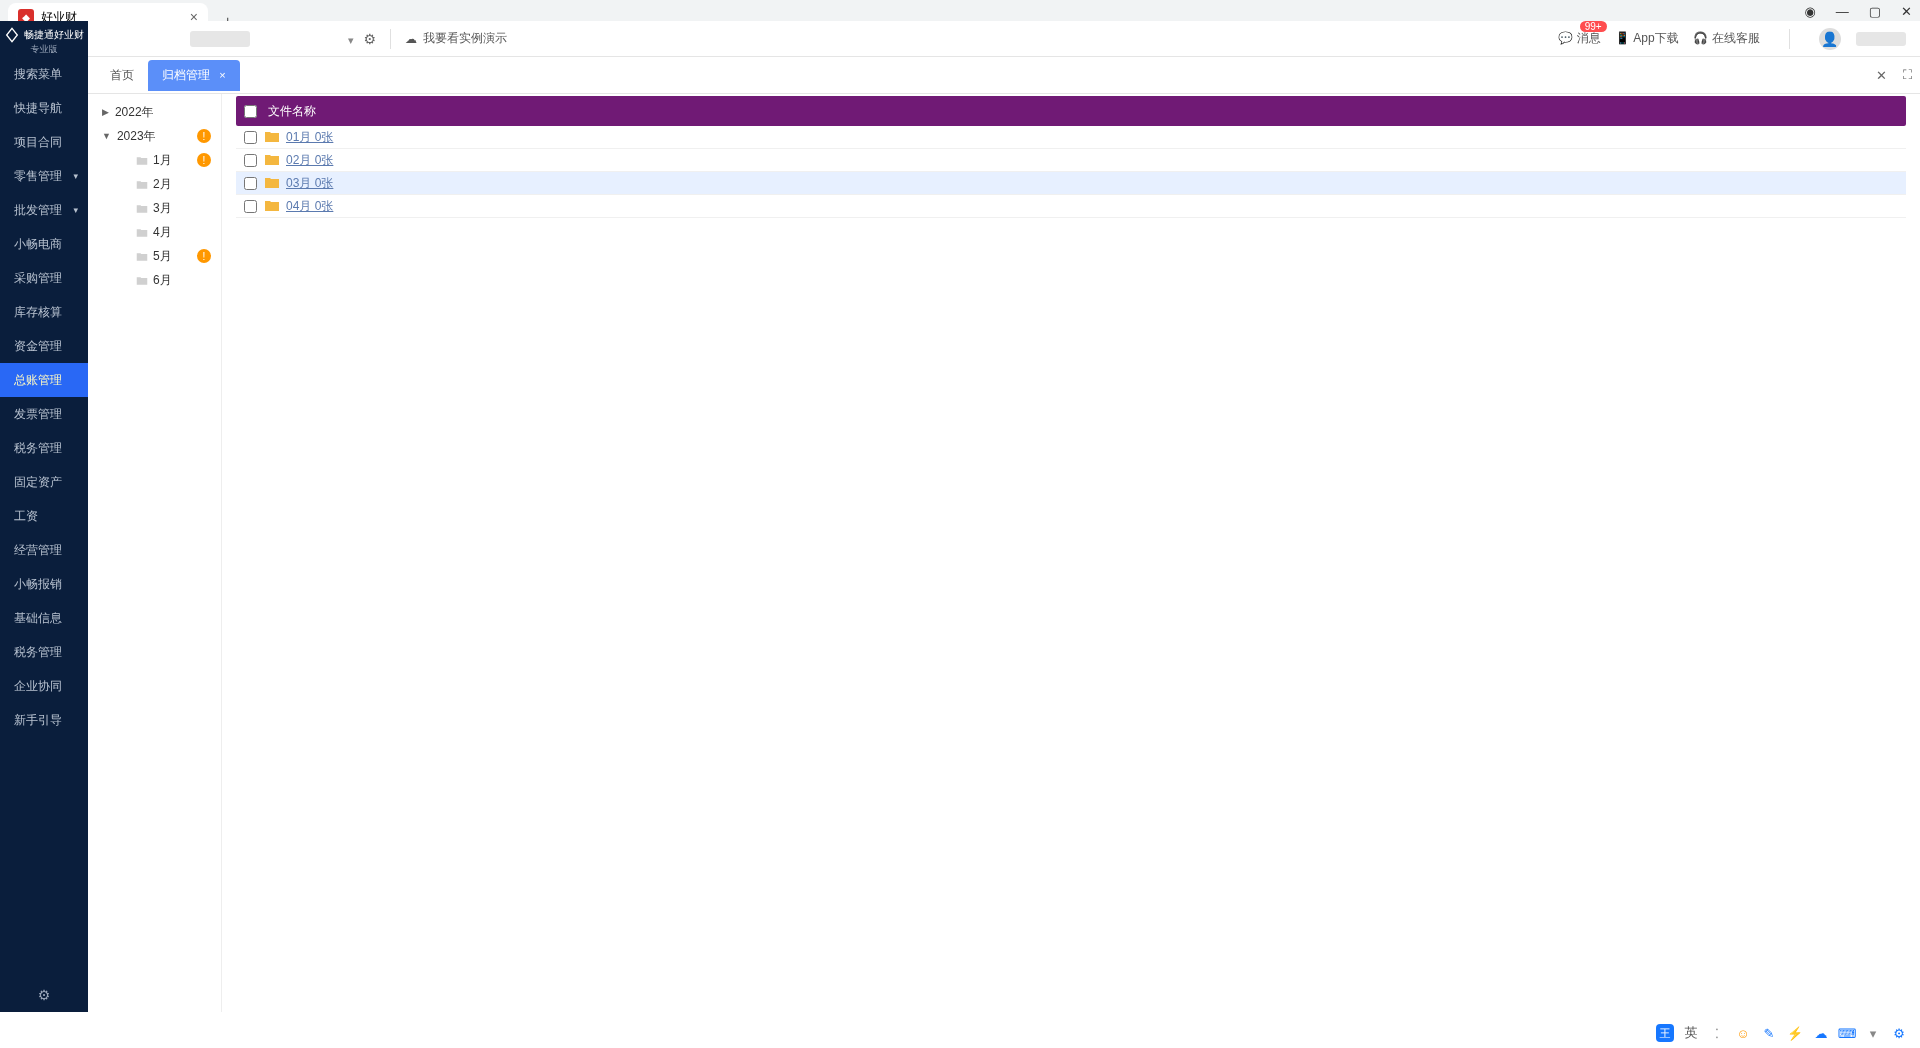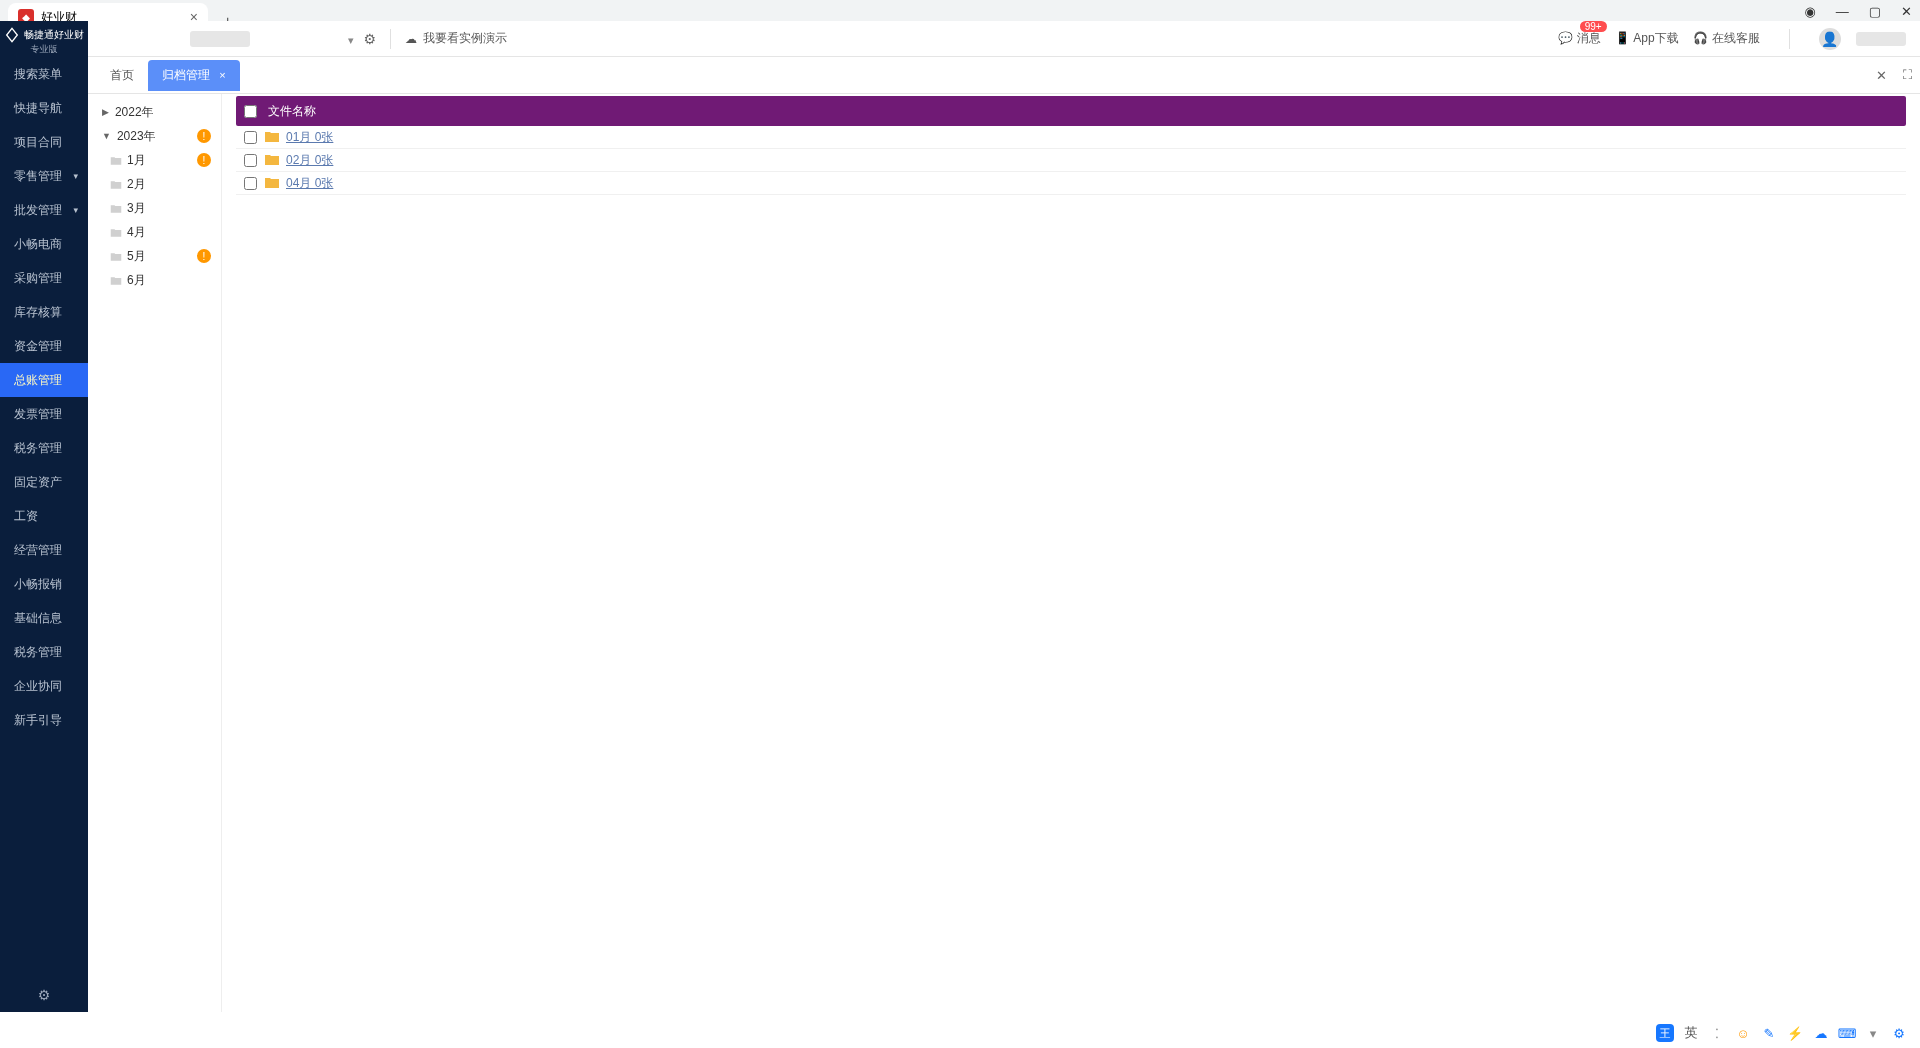--- a/index.html
+++ b/index.html
@@ -55,21 +55,21 @@
     .tab-ctrl { padding: 0 8px; color:#666; font-size:13px; cursor:pointer; }
     
     .subtabs-row { height: 34px; display:flex; align-items:center; border-bottom:1px solid #e5e5e5; font-size:12px; }
     .subtab { padding: 8px 18px; cursor:pointer; color:#555; border-right:1px solid #e5e5e5; }
     .subtab.active { color:#2968f5; border-top:2px solid #2968f5; padding-top:6px; }
     .refresh { margin-left:auto; padding-right:18px; color:#555; display:flex; align-items:center; gap:4px; cursor:pointer; }
     
     .content { flex:1; display:flex; }
     .tree { width: 134px; border-right:1px solid #eee; padding-top:6px; }
     .tree-node { display:flex; align-items:center; height:24px; padding-left:14px; cursor:pointer; font-size:12px; color:#333; }
-    .tree-node.child { padding-left:22px; }
+    .tree-node.child { padding-left:48px; }
     .tree-toggle { font-size:9px; margin-right:6px; color:#666; }
     .tree-folder { width:12px; height:10px; display:inline-block; margin-right:5px; }
     .tree-folder svg { width:12px; height:10px; }
     .tree-dot { margin-left:auto; margin-right:10px; width:14px; height:14px; border-radius:50%; background:#ff9800; color:#fff; font-size:10px; display:flex; align-items:center; justify-content:center; }
     
     .table-area { flex:1; padding: 2px 14px; }
     .thead { background: #701a75; color:#fff; height: 30px; display:flex; align-items:center; border-radius:2px; }
     .th-check { width: 28px; display:flex; justify-content:center; }
     .th-check input, .td-check input { width:13px; height:13px; }
     .th-name { padding-left: 4px; font-size:12px; }
@@ -315,20 +315,31 @@
               <div class="td-check">
                 <input type="checkbox" style="">
               </div>
               <div class="td-name">
                 <span class="folder-icon"><svg viewBox="0 0 16 12" fill="#f4b73f">
                     <path d="M1 1h5l1 1h8v9H1z"></path>
                   </svg></span>
                 <span class="fname">02月  0张</span>
               </div>
             </div>
+            <div class="trow highlight">
+              <div class="td-check">
+                <input type="checkbox" style="">
+              </div>
+              <div class="td-name">
+                <span class="folder-icon"><svg viewBox="0 0 16 12" fill="#f4b73f">
+                    <path d="M1 1h5l1 1h8v9H1z"></path>
+                  </svg></span>
+                <span class="fname">03月  0张</span>
+              </div>
+            </div>
             <div class="trow">
               <div class="td-check">
                 <input type="checkbox" style="">
               </div>
               <div class="td-name">
                 <span class="folder-icon"><svg viewBox="0 0 16 12" fill="#f4b73f">
                     <path d="M1 1h5l1 1h8v9H1z"></path>
                   </svg></span>
                 <span class="fname">04月  0张</span>
               </div>

